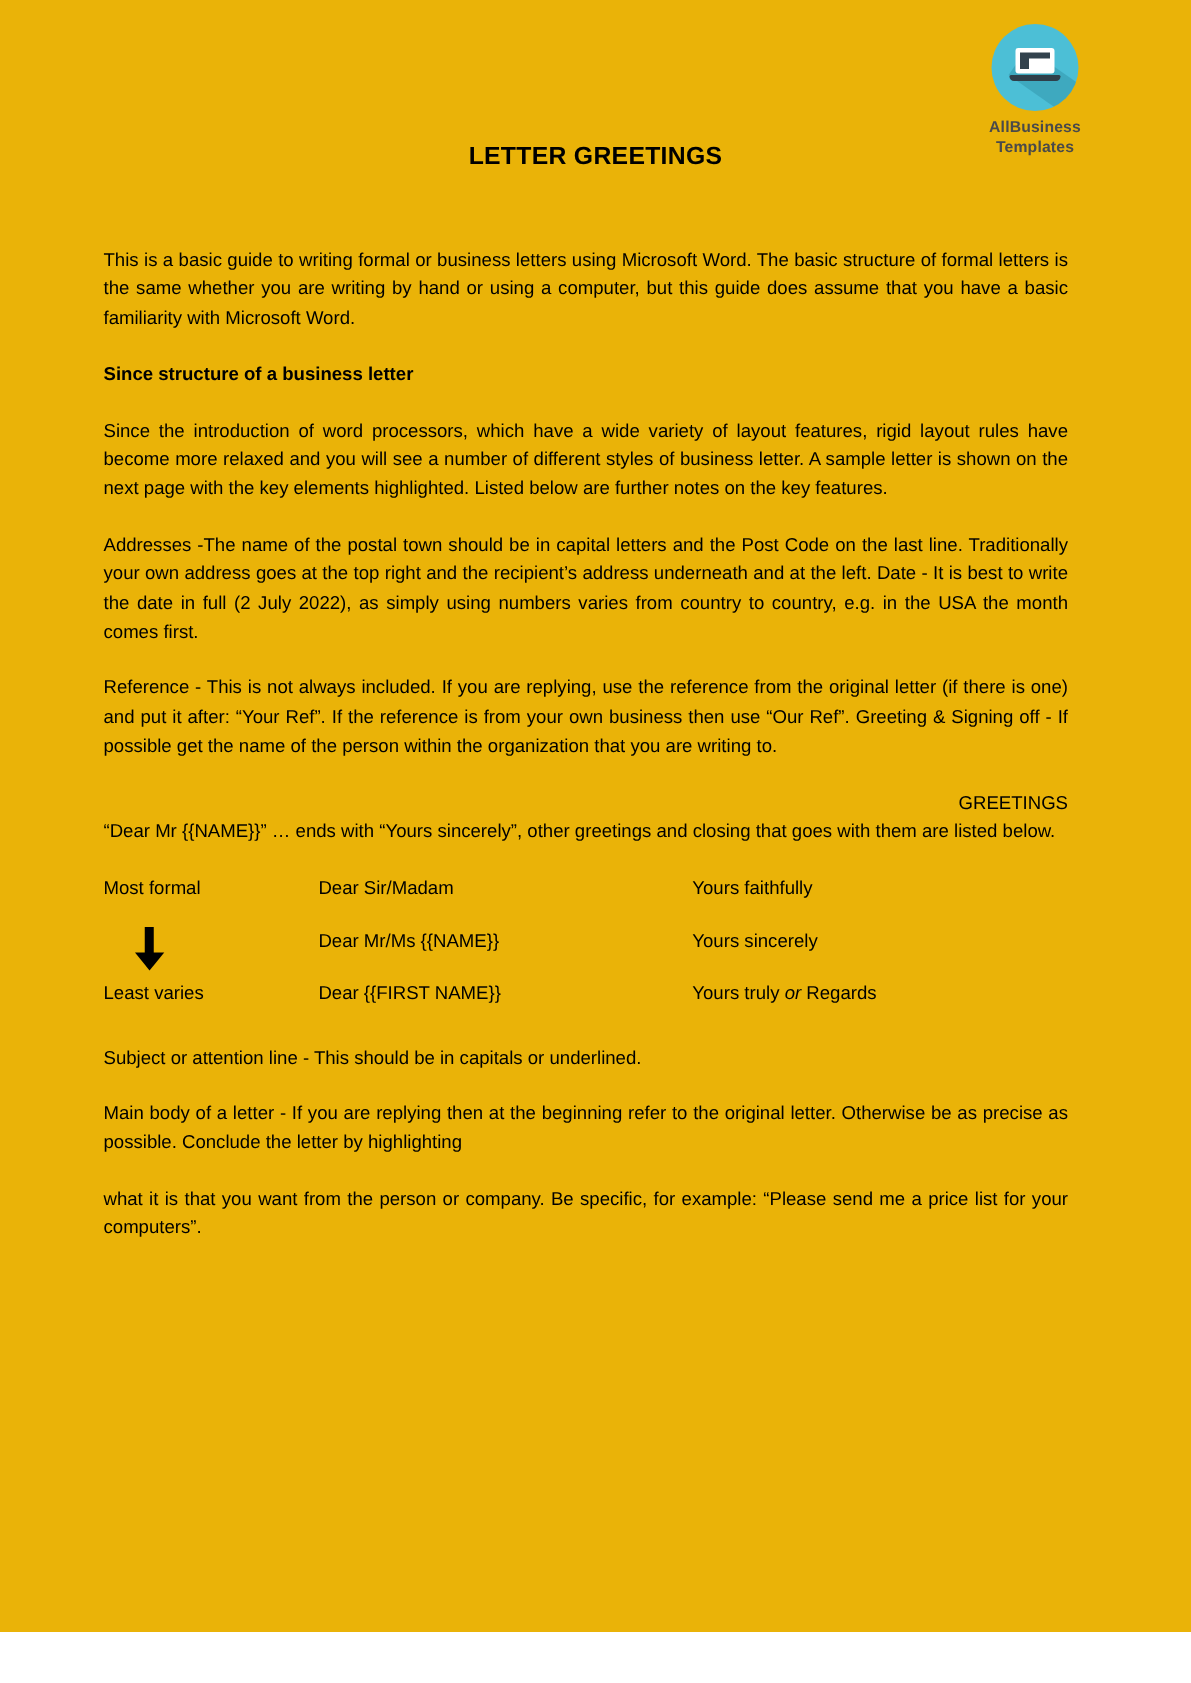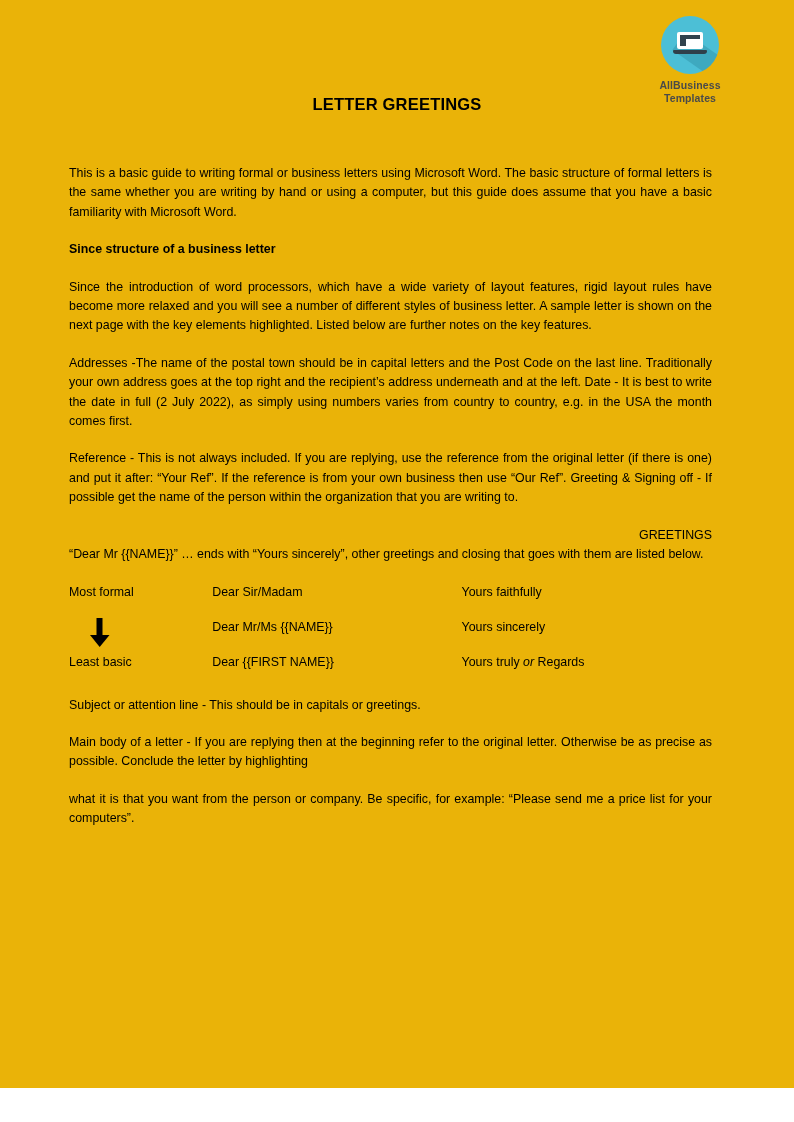--- a/index.html
+++ b/index.html
@@ -237,29 +237,29 @@
           <td class="col-formality arrow-cell">
             <svg class="arrow" viewBox="0 0 26 30">
               <rect x="9.5" y="0" width="6" height="18" fill="#000000"></rect>
               <polygon points="3,17 22.5,17 12.7,29" fill="#000000"></polygon>
             </svg>
           </td>
           <td class="col-greeting">Dear Mr/Ms {{NAME}}</td>
           <td class="col-closing">Yours sincerely</td>
         </tr>
         <tr>
-          <td class="col-formality">Least basic</td>
+          <td class="col-formality">Least varies</td>
           <td class="col-greeting">Dear {{FIRST NAME}}</td>
           <td class="col-closing"><span>Yours truly </span><span class="italic">or</span><span>  Regards</span></td>
         </tr>
       </tbody>
     </table>
 
     <div class="spacer-sm"></div>
 
-    <p class="para plain">Subject or attention line - This should be in capitals or greetings.</p>
+    <p class="para plain">Subject or attention line - This should be in capitals or underlined.</p>
 
     <p class="para">Main body of a letter - If you are replying then at the beginning refer to the original letter. Otherwise be as precise as possible. Conclude the letter by highlighting</p>
 
     <p class="para">what it is that you want from the person or company.  Be specific, for example: “Please send me a price list for your computers”.</p>
 
   </div>
 </div>
 
 </body></html>

